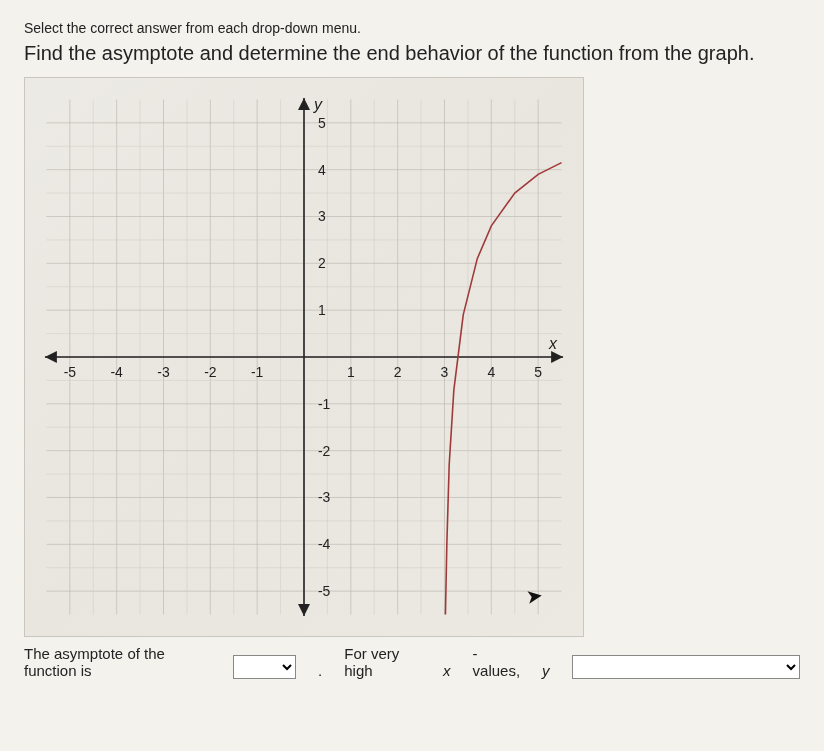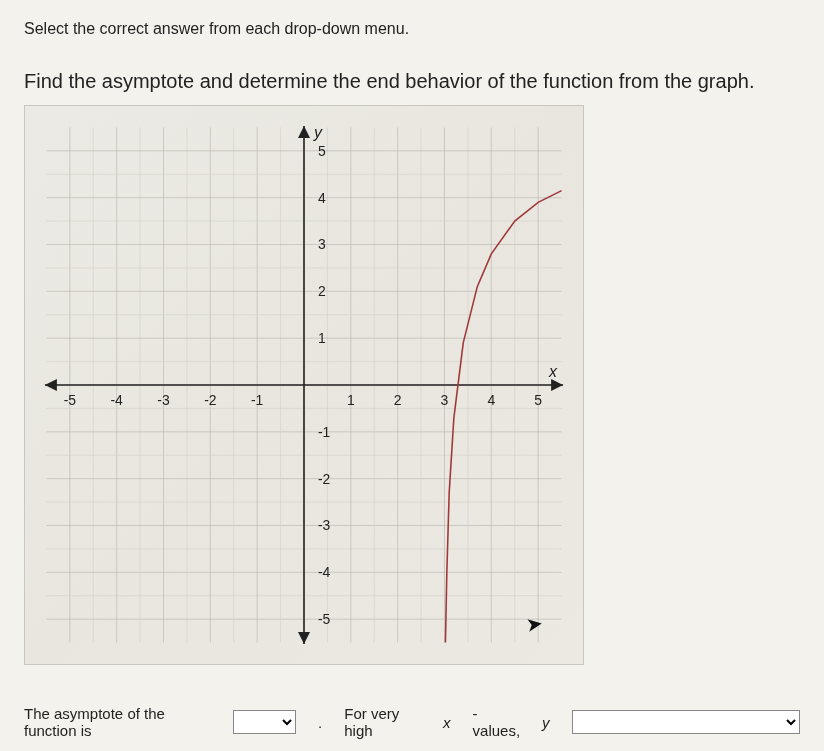--- a/index.html
+++ b/index.html
@@ -5,44 +5,44 @@
   * { box-sizing: border-box; }
   body {
     margin: 0;
     padding: 20px 24px;
     font-family: Arial, Helvetica, sans-serif;
     background: #f4f2ed;
     color: #222;
     width: 824px;
   }
   .instruction {
-    font-size: 16px;
-    margin-bottom: 32px;
+    font-size: 14px;
+    margin-bottom: 6px;
   }
   .prompt {
     font-size: 20px;
     margin-bottom: 12px;
   }
   .graph-wrap {
     position: relative;
     width: 560px;
     height: 560px;
     background: linear-gradient(135deg, #eceae4 0%, #e8e6df 50%, #ebe9e1 100%);
     border: 1px solid #c8c6bf;
   }
   .graph-svg {
     display: block;
     width: 100%;
     height: 100%;
   }
   .answer-row {
     display: flex;
-    align-items: center;
+    align-items: flex-end;
     gap: 22px;
-    margin-top: 40px;
+    margin-top: 8px;
     font-size: 15px;
   }
   .answer-row select {
     height: 24px;
     font-size: 13px;
     background: #fff;
     border: 1px solid #888;
   }
   .sel-small { width: 72px; }
   .sel-wide { width: 260px; }

